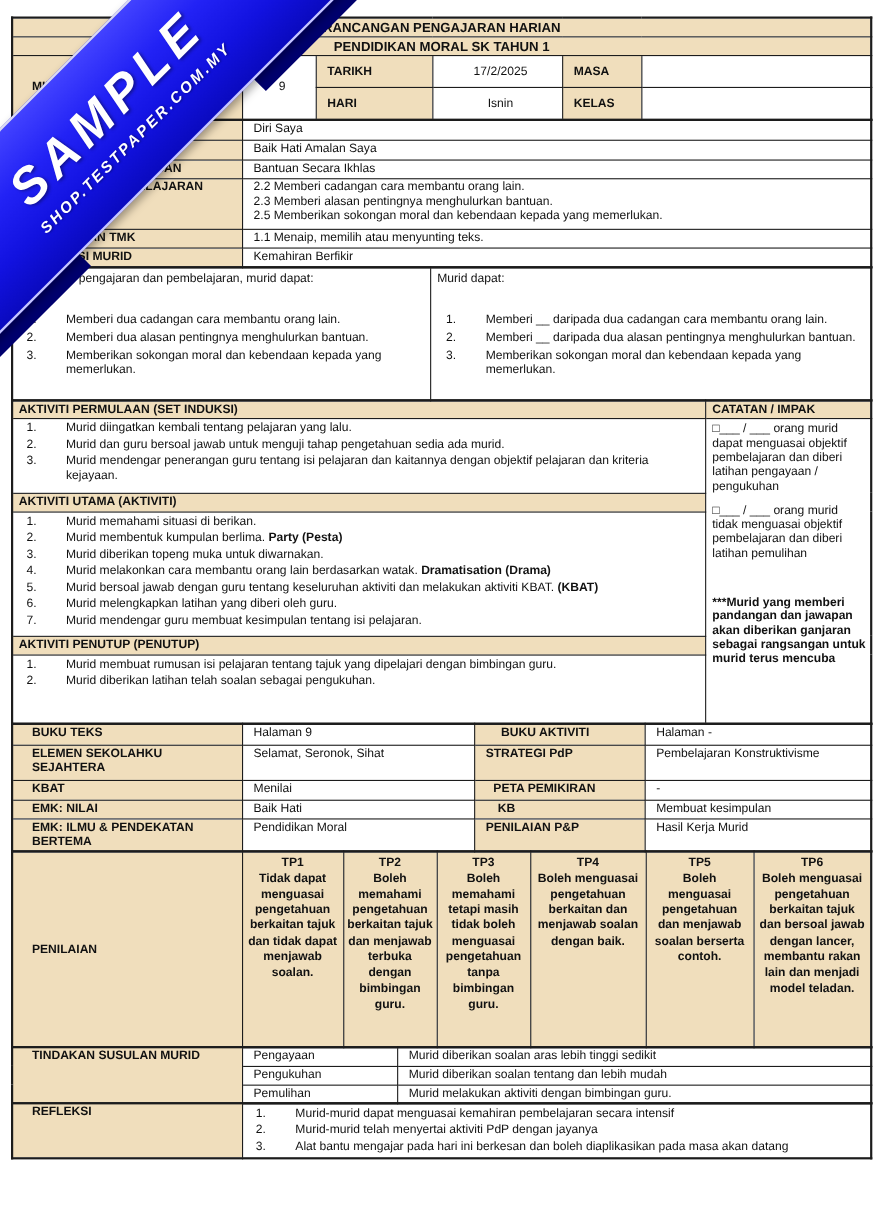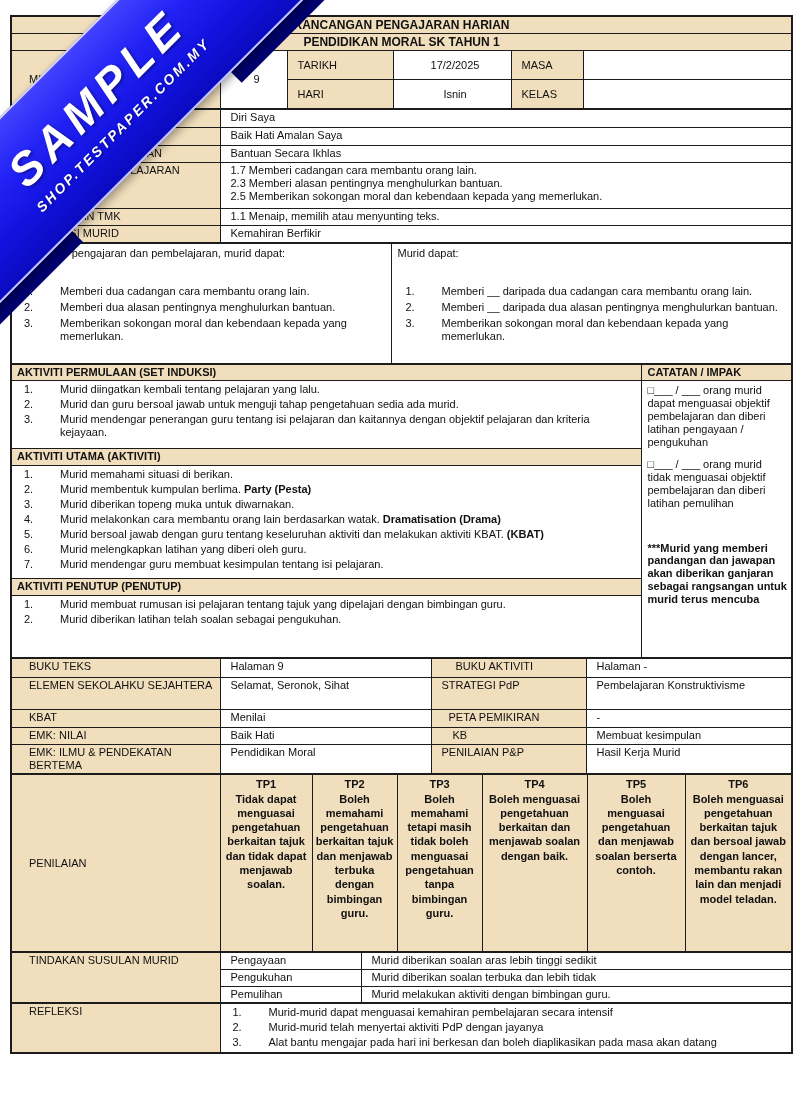--- a/index.html
+++ b/index.html
@@ -12,21 +12,21 @@
   .page{
     position:relative; width:800px; height:1114px; background:#ffffff;
     font-family:"Liberation Sans", sans-serif; color:#111; overflow:hidden;
   }
   .doc{position:absolute; left:10px; top:15px; width:781px;}
   table{border-collapse:collapse; table-layout:fixed; width:781px; border:2px solid var(--bd);}
   table + table{margin-top:-2px;}
   td{border:1.5px solid var(--bd); padding:1px 4px 1px 10px; vertical-align:top;
      font-size:11px; line-height:1.18; overflow:hidden;}
   .hd{background:var(--hd); font-weight:bold;}
-  .lbl{background:var(--hd); font-weight:normal; padding-left:17px;}
+  .lbl{background:var(--hd); font-weight:bold; padding-left:17px;}
   .sechd{background:var(--hd); font-weight:bold; padding-left:5px;}
   .ctr{text-align:center;}
   .mid{vertical-align:middle;}
   .title{font-size:12px; font-weight:bold; text-align:center; padding-left:4px;}
   
   .li{display:flex; margin:1px 0 2px 0;}
   .li-num{flex:0 0 36px; padding-left:8px;}
   .li-txt{flex:1; padding-right:6px;}
   .obj-list .li{margin-bottom:3px;}
   .obj-intro{margin:2px 0 0 0;}
@@ -109,21 +109,21 @@
         <td class="lbl">TAJUK</td>
         <td>Baik Hati Amalan Saya</td>
       </tr>
       <tr style="height:17px">
         <td class="lbl">STANDARD KANDUNGAN</td>
         <td>Bantuan Secara Ikhlas</td>
       </tr>
       <tr style="height:46px">
         <td class="lbl">STANDARD PEMBELAJARAN</td>
         <td>
-              <div>1.7 Memberi cadangan cara membantu orang lain.</div>
+              <div>2.2 Memberi cadangan cara membantu orang lain.</div>
               <div>2.3 Memberi alasan pentingnya menghulurkan bantuan.</div>
               <div>2.5 Memberikan sokongan moral dan kebendaan kepada yang memerlukan.</div>
             </td>
       </tr>
       <tr style="height:17px">
         <td class="lbl">KEMAHIRAN TMK</td>
         <td>1.1 Menaip, memilih atau menyunting teks.</td>
       </tr>
       <tr style="height:17px">
         <td class="lbl">ASPIRASI MURID</td>
@@ -352,21 +352,21 @@
           <col style="width:431px">
         </colgroup>
       <tbody>
           <tr style="height:17px">
         <td rowspan="3" class="lbl">TINDAKAN SUSULAN MURID</td>
         <td>Pengayaan</td>
         <td>Murid diberikan soalan aras lebih tinggi sedikit</td>
       </tr>
       <tr style="height:17px">
         <td>Pengukuhan</td>
-        <td>Murid diberikan soalan terbuka dan lebih tidak</td>
+        <td>Murid diberikan soalan tentang dan lebih mudah</td>
       </tr>
       <tr style="height:17px">
         <td>Pemulihan</td>
         <td>Murid melakukan aktiviti dengan bimbingan guru.</td>
       </tr>
     </tbody>
       </table>
 
     <table>
       <colgroup>

